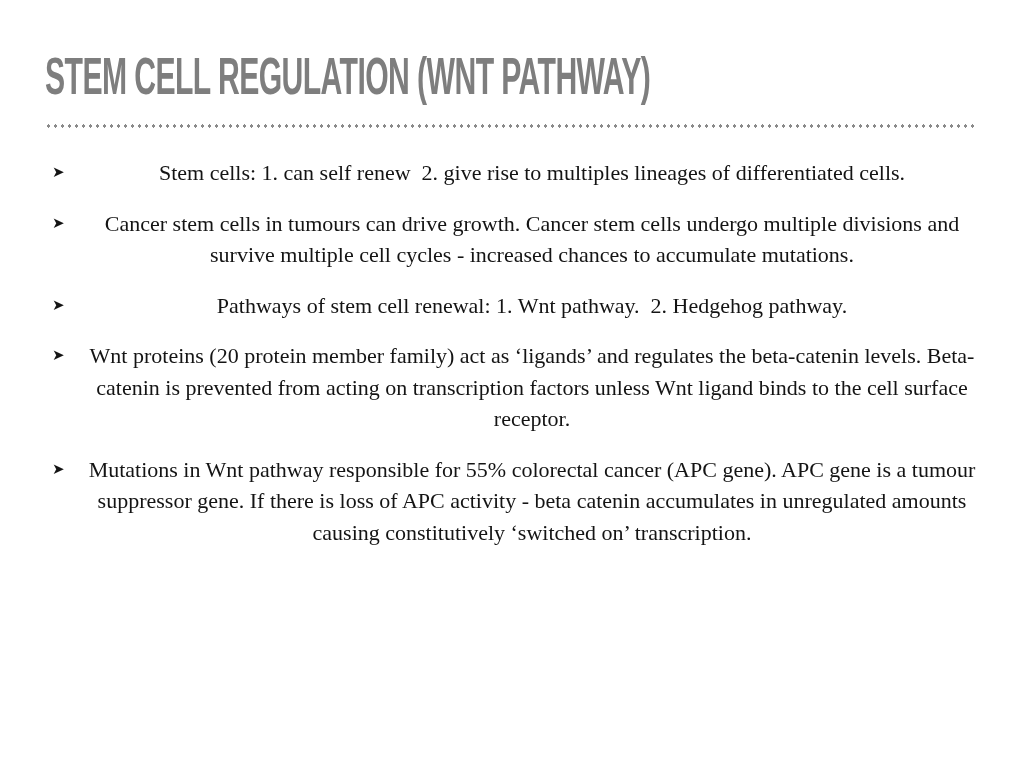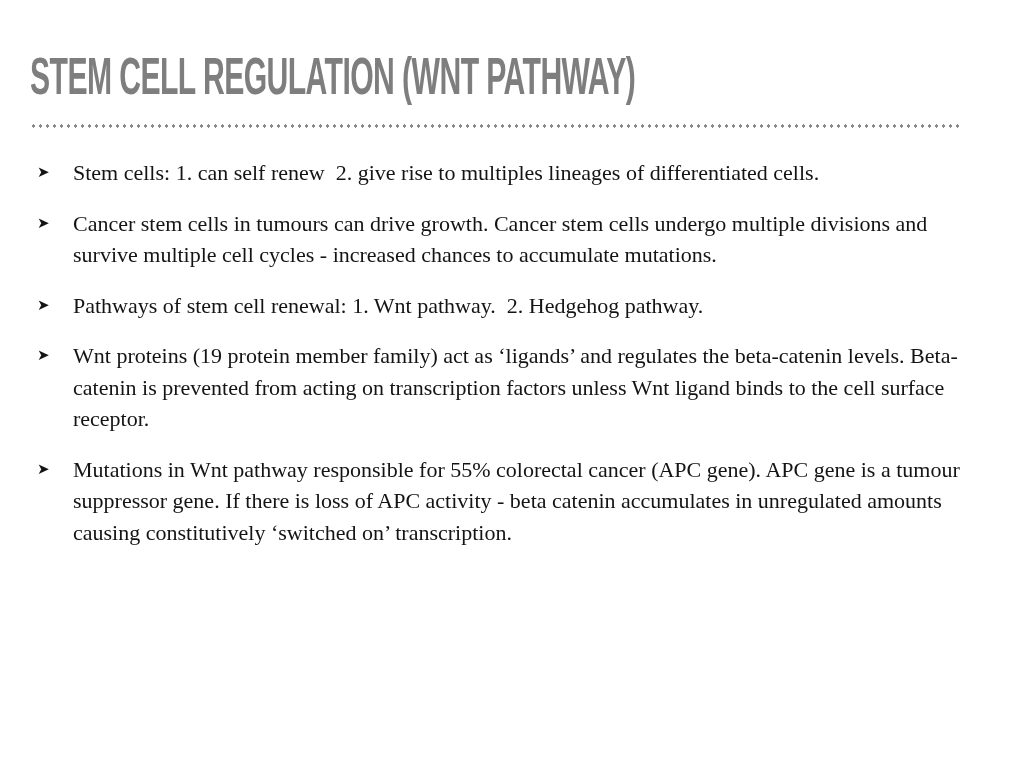--- a/index.html
+++ b/index.html
@@ -9,21 +9,21 @@
   }
   .slide {
     position: relative;
     width: 1024px;
     height: 768px;
     background: #ffffff;
     overflow: hidden;
     font-family: "Liberation Serif", serif;
   }
   .slide-inner {
-    padding: 50px 46px 0 30px;
+    padding: 50px 46px 0 45px;
   }
   .title {
     margin: 0;
     color: #7e7e7e;
     font-family: "Liberation Sans", sans-serif;
     font-weight: bold;
     font-size: 52px;
     line-height: 1.0;
     letter-spacing: -1px;
     white-space: nowrap;
@@ -57,20 +57,21 @@
     flex: 0 0 36px;
     width: 36px;
     font-family: "DejaVu Sans", sans-serif;
     font-size: 15px;
     line-height: 31.5px;
     color: #141414;
   }
   .bullet-text {
     flex: 1 1 auto;
     max-width: 888px;
+    text-align: center;
   }
 </style>
 </head>
 <body>
 
 <div class="slide">
   <div class="slide-inner">
 
     <h1 class="title">STEM CELL REGULATION (WNT PATHWAY)</h1>
 
@@ -84,21 +85,21 @@
       <li class="bullet-item">
         <span class="bullet-arrow">➤</span>
         <span class="bullet-text">Cancer stem cells in tumours can drive growth. Cancer stem cells undergo multiple divisions and survive multiple cell cycles - increased chances to accumulate mutations.</span>
       </li>
       <li class="bullet-item">
         <span class="bullet-arrow">➤</span>
         <span class="bullet-text">Pathways of stem cell renewal: 1. Wnt pathway. &nbsp;2. Hedgehog pathway.</span>
       </li>
       <li class="bullet-item">
         <span class="bullet-arrow">➤</span>
-        <span class="bullet-text">Wnt proteins (19 protein member family) act as ‘ligands’ and regulates the beta-catenin levels. Beta-catenin is prevented from acting on transcription factors unless Wnt ligand binds to the cell surface receptor.</span>
+        <span class="bullet-text">Wnt proteins (20 protein member family) act as ‘ligands’ and regulates the beta-catenin levels. Beta-catenin is prevented from acting on transcription factors unless Wnt ligand binds to the cell surface receptor.</span>
       </li>
       <li class="bullet-item">
         <span class="bullet-arrow">➤</span>
         <span class="bullet-text">Mutations in Wnt pathway responsible for 55% colorectal cancer (APC gene). APC gene is a tumour suppressor gene. If there is loss of APC activity - beta catenin accumulates in unregulated amounts causing constitutively ‘switched on’ transcription.</span>
       </li>
     </ul>
 
   </div>
 </div>
 

